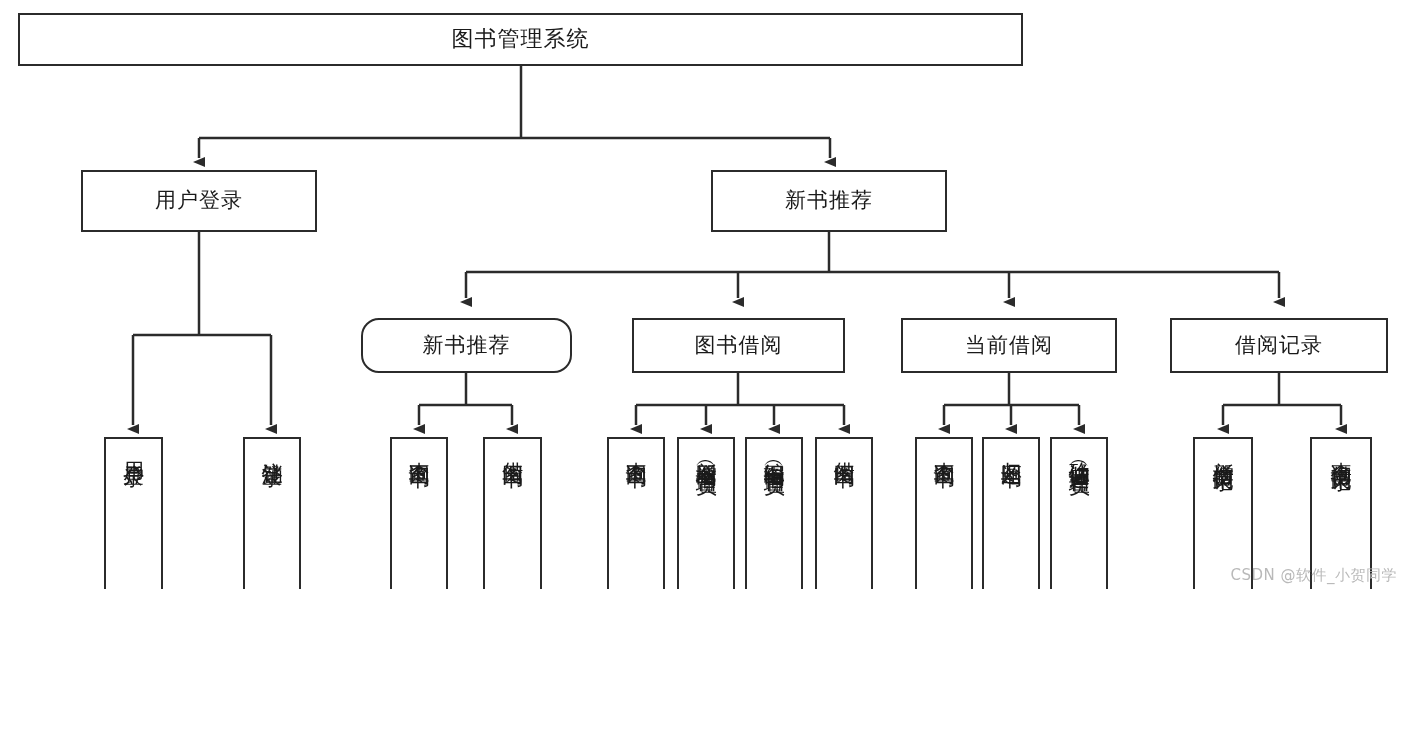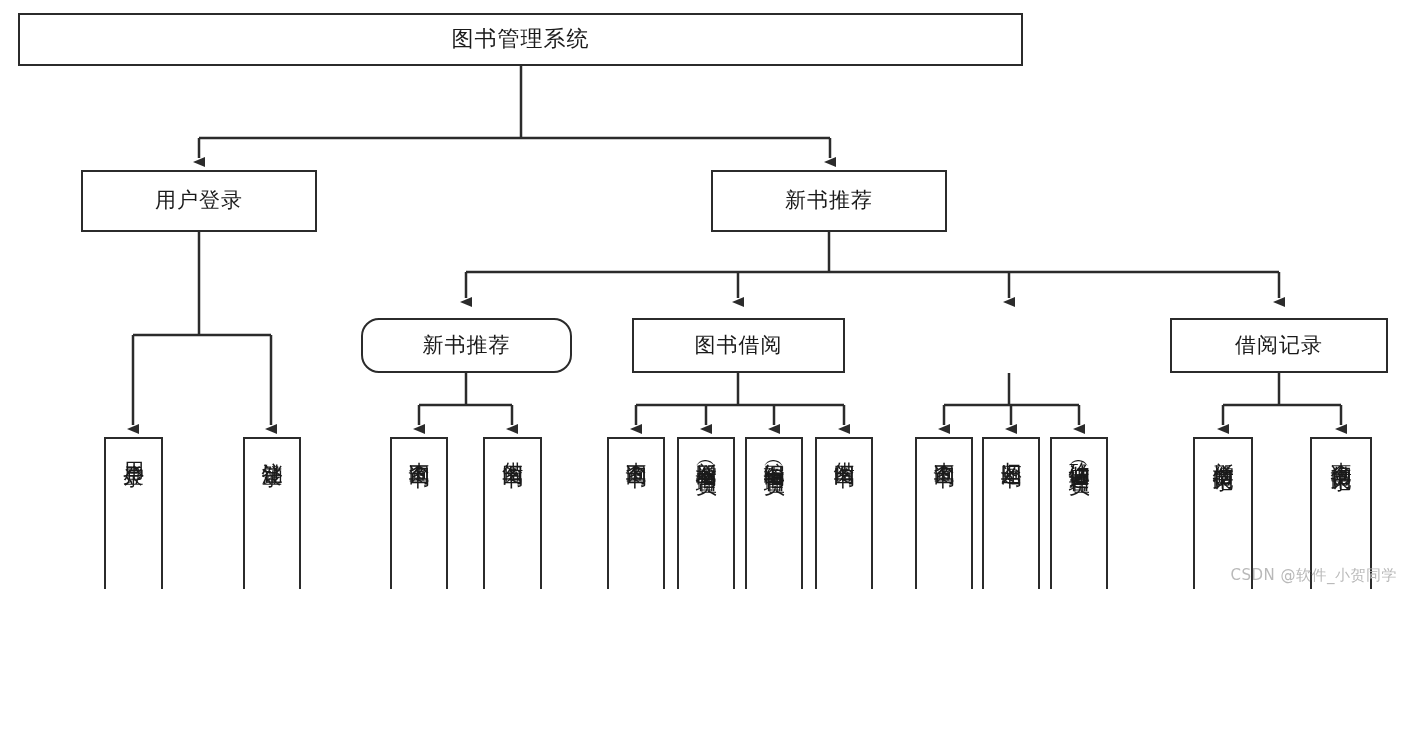--- a/index.html
+++ b/index.html
@@ -141,20 +141,23 @@
   </div>
 
   <div class="node horiz" style="left:361px; top:318px; width:211px; height:55px;border-radius:18px;">
     <span>新书推荐</span>
   </div>
 
   <div class="node horiz" style="left:632px; top:318px; width:213px; height:55px;">
     <span>图书借阅</span>
   </div>
 
+  <div class="node horiz" style="left:901px; top:318px; width:216px; height:55px;">
+    <span>当前借阅</span>
+  </div>
 
   <div class="node horiz" style="left:1170px; top:318px; width:218px; height:55px;">
     <span>借阅记录</span>
   </div>
 
   <div class="node vert" style="left:104px; top:437px; width:59px; height:296px;">
     <span class="vtext">用户登录</span>
   </div>
 
   <div class="node vert" style="left:243px; top:437px; width:58px; height:296px;">

